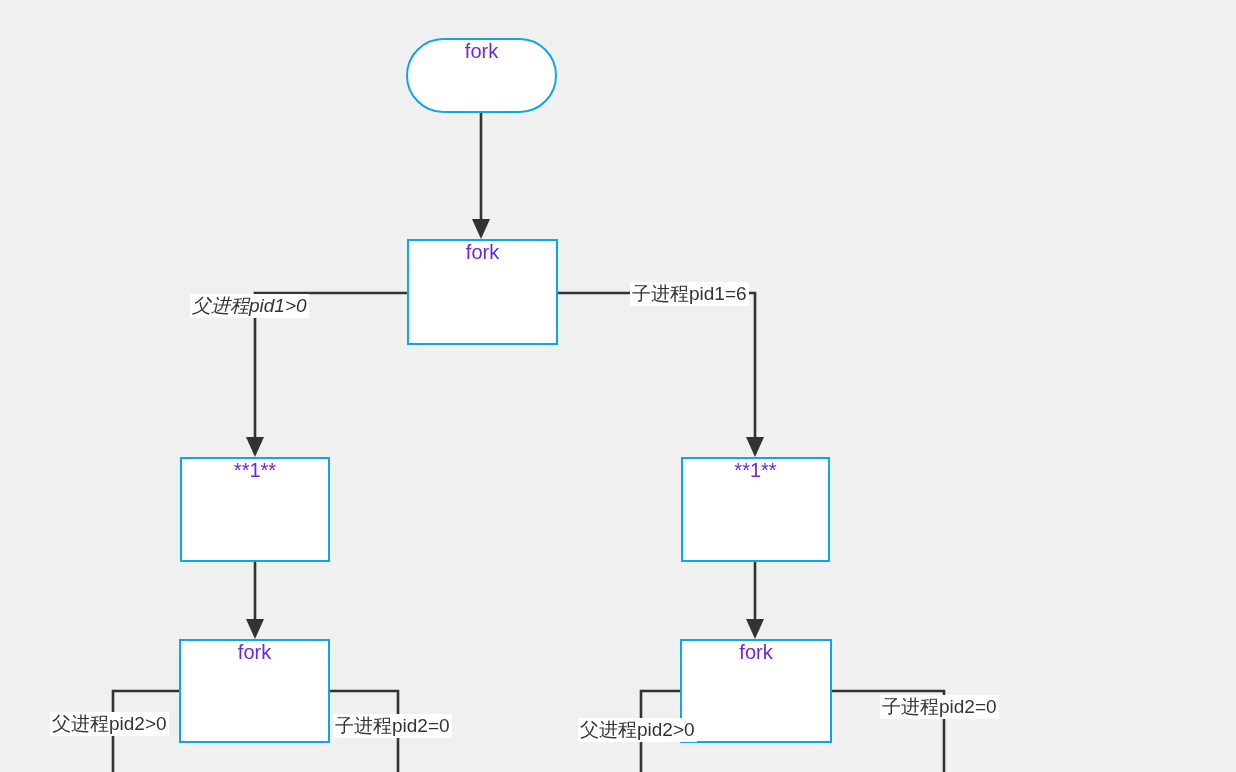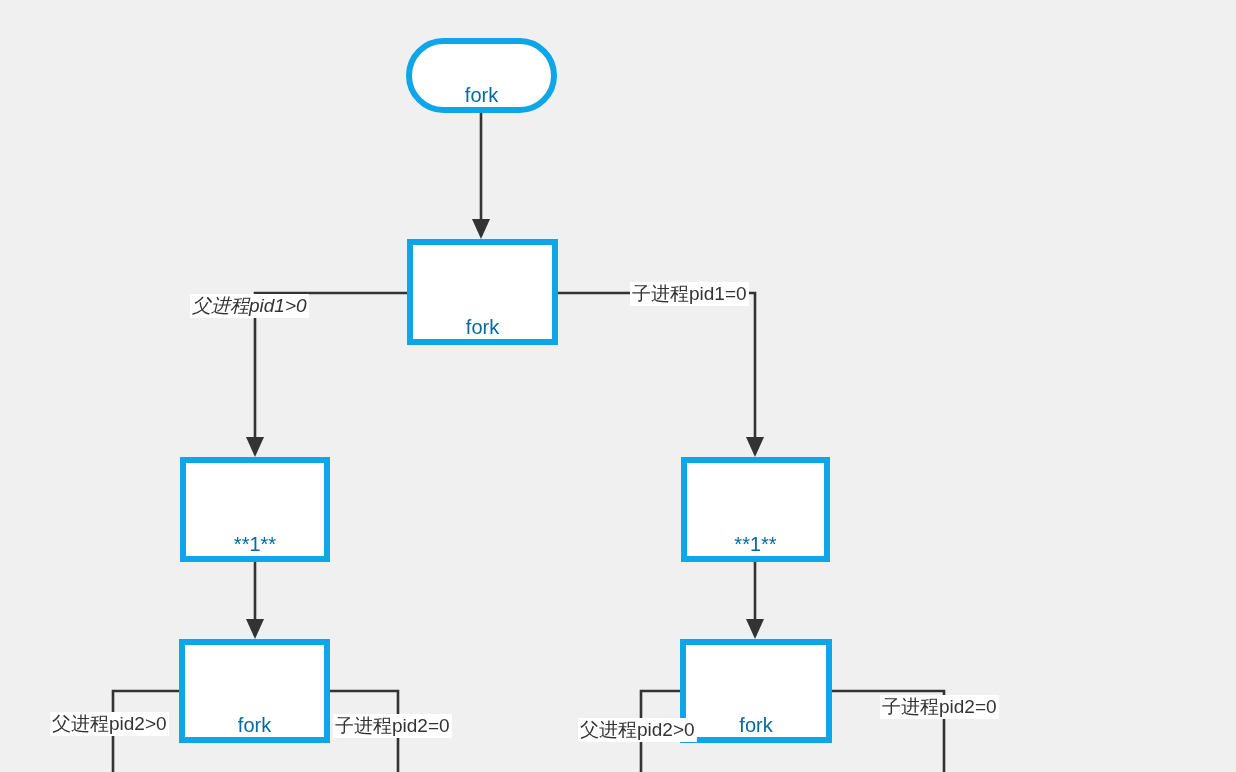--- a/index.html
+++ b/index.html
@@ -32,24 +32,24 @@
     stroke-width: 2.6px;
   }
   .edges-svg polygon {
     fill: #333333;
     stroke: none;
   }
   .node {
     position: absolute;
     box-sizing: border-box;
     background: #ffffff;
-    border: 6px solid #0ea5e9;
-    color: #0369a1;
+    border: 2px solid #0ea5e9;
+    color: #6d28d9;
     display: flex;
-    align-items: flex-end;
+    align-items: flex-start;
     justify-content: center;
     font-size: 20px;
   }
   .node.stadium {
     border-radius: 38px;
   }
   .edge-label {
     position: absolute;
     background: #ffffff;
     color: #333333;
@@ -107,21 +107,21 @@
   <div class="node" style="left:179px; top:639px; width:151px; height:104px;">
     <span>fork</span>
   </div>
 
   <div class="node" style="left:680px; top:639px; width:152px; height:104px;">
     <span>fork</span>
   </div>
 
   <div class="edge-label" style="left:190px; top:294px;font-style:italic;">父进程pid1&gt;0</div>
 
-  <div class="edge-label" style="left:630px; top:282px;">子进程pid1=0</div>
+  <div class="edge-label" style="left:630px; top:282px;">子进程pid1=6</div>
 
   <div class="edge-label" style="left:50px; top:712px;">父进程pid2&gt;0</div>
 
   <div class="edge-label" style="left:333px; top:714px;">子进程pid2=0</div>
 
   <div class="edge-label" style="left:578px; top:718px;">父进程pid2&gt;0</div>
 
   <div class="edge-label" style="left:880px; top:695px;">子进程pid2=0</div>
 
 </div>

